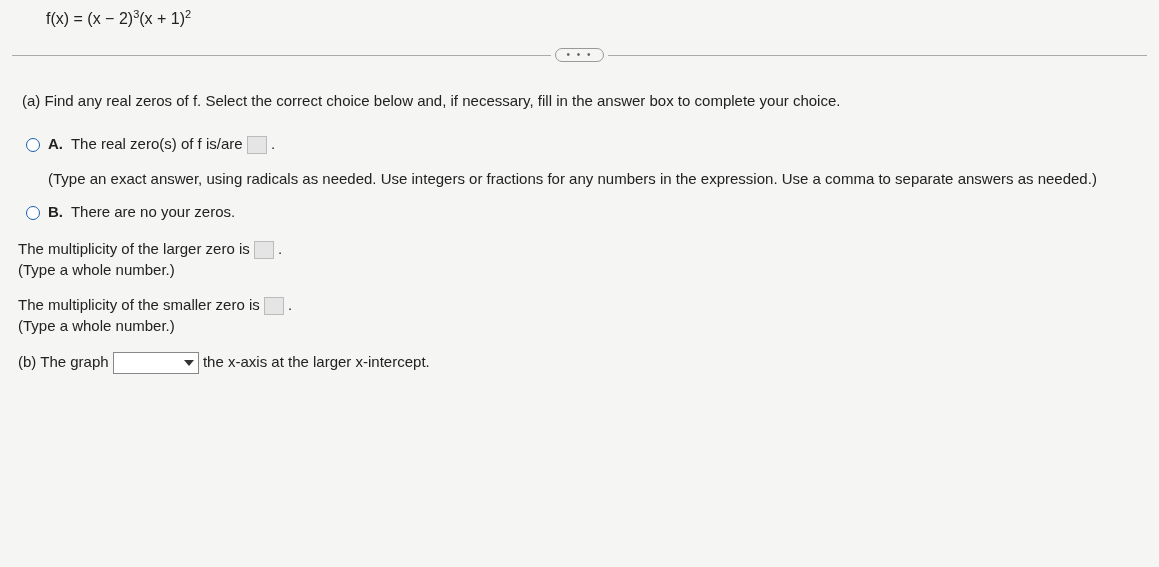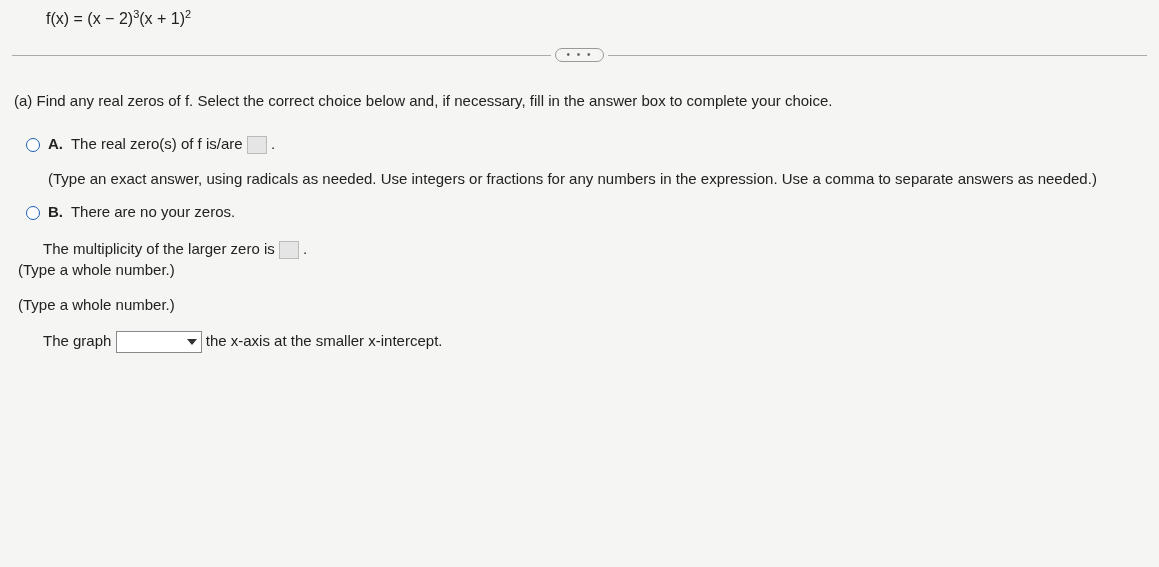--- a/index.html
+++ b/index.html
@@ -44,21 +44,21 @@
       font-size: 10px;
       letter-spacing: 2px;
       color: #666;
       background: #f5f5f3;
       margin: 0 4px;
       line-height: 1;
       cursor: pointer;
     }
     .prompt {
       margin-bottom: 26px;
-      margin-left: 2px;
+      margin-left: 10px;
     }
     .option-row {
       display: flex;
       align-items: flex-start;
       margin-left: 14px;
       margin-bottom: 8px;
     }
     .radio {
       width: 14px;
       height: 14px;
@@ -92,21 +92,20 @@
       border: 1px solid #bbb;
       vertical-align: middle;
       cursor: text;
     }
     .section {
       margin-left: 6px;
       margin-top: 18px;
     }
     .line {
       margin-bottom: 2px;
-      margin-left: 25px;
     }
     .sub-hint {
       margin-bottom: 18px;
     }
     .part-b {
       margin-left: 6px;
       margin-top: 6px;
     }
     .dropdown {
       display: inline-flex;
@@ -167,24 +166,29 @@
 </div>
 
 <div class="section">
   <div class="line">
     <span>The multiplicity of the larger zero is </span>
     <span class="answer-box"></span>
     <span>.</span>
   </div>
   <div class="sub-hint">(Type a whole number.)</div>
 
+  <div class="line">
+    <span>The multiplicity of the smaller zero is </span>
+    <span class="answer-box"></span>
+    <span>.</span>
+  </div>
   <div class="sub-hint">(Type a whole number.)</div>
 </div>
 
 <div class="part-b">
-  <div class="line">
-    <span>The graph </span>
+  <div class="line" style="margin-bottom:20px;">
+    <span>(b) The graph </span>
     <span class="dropdown">
         <span class="arrow"></span>
       </span>
-    <span> the x-axis at the smaller x-intercept.</span>
+    <span> the x-axis at the larger x-intercept.</span>
   </div>
 </div>
 
 </body></html>

